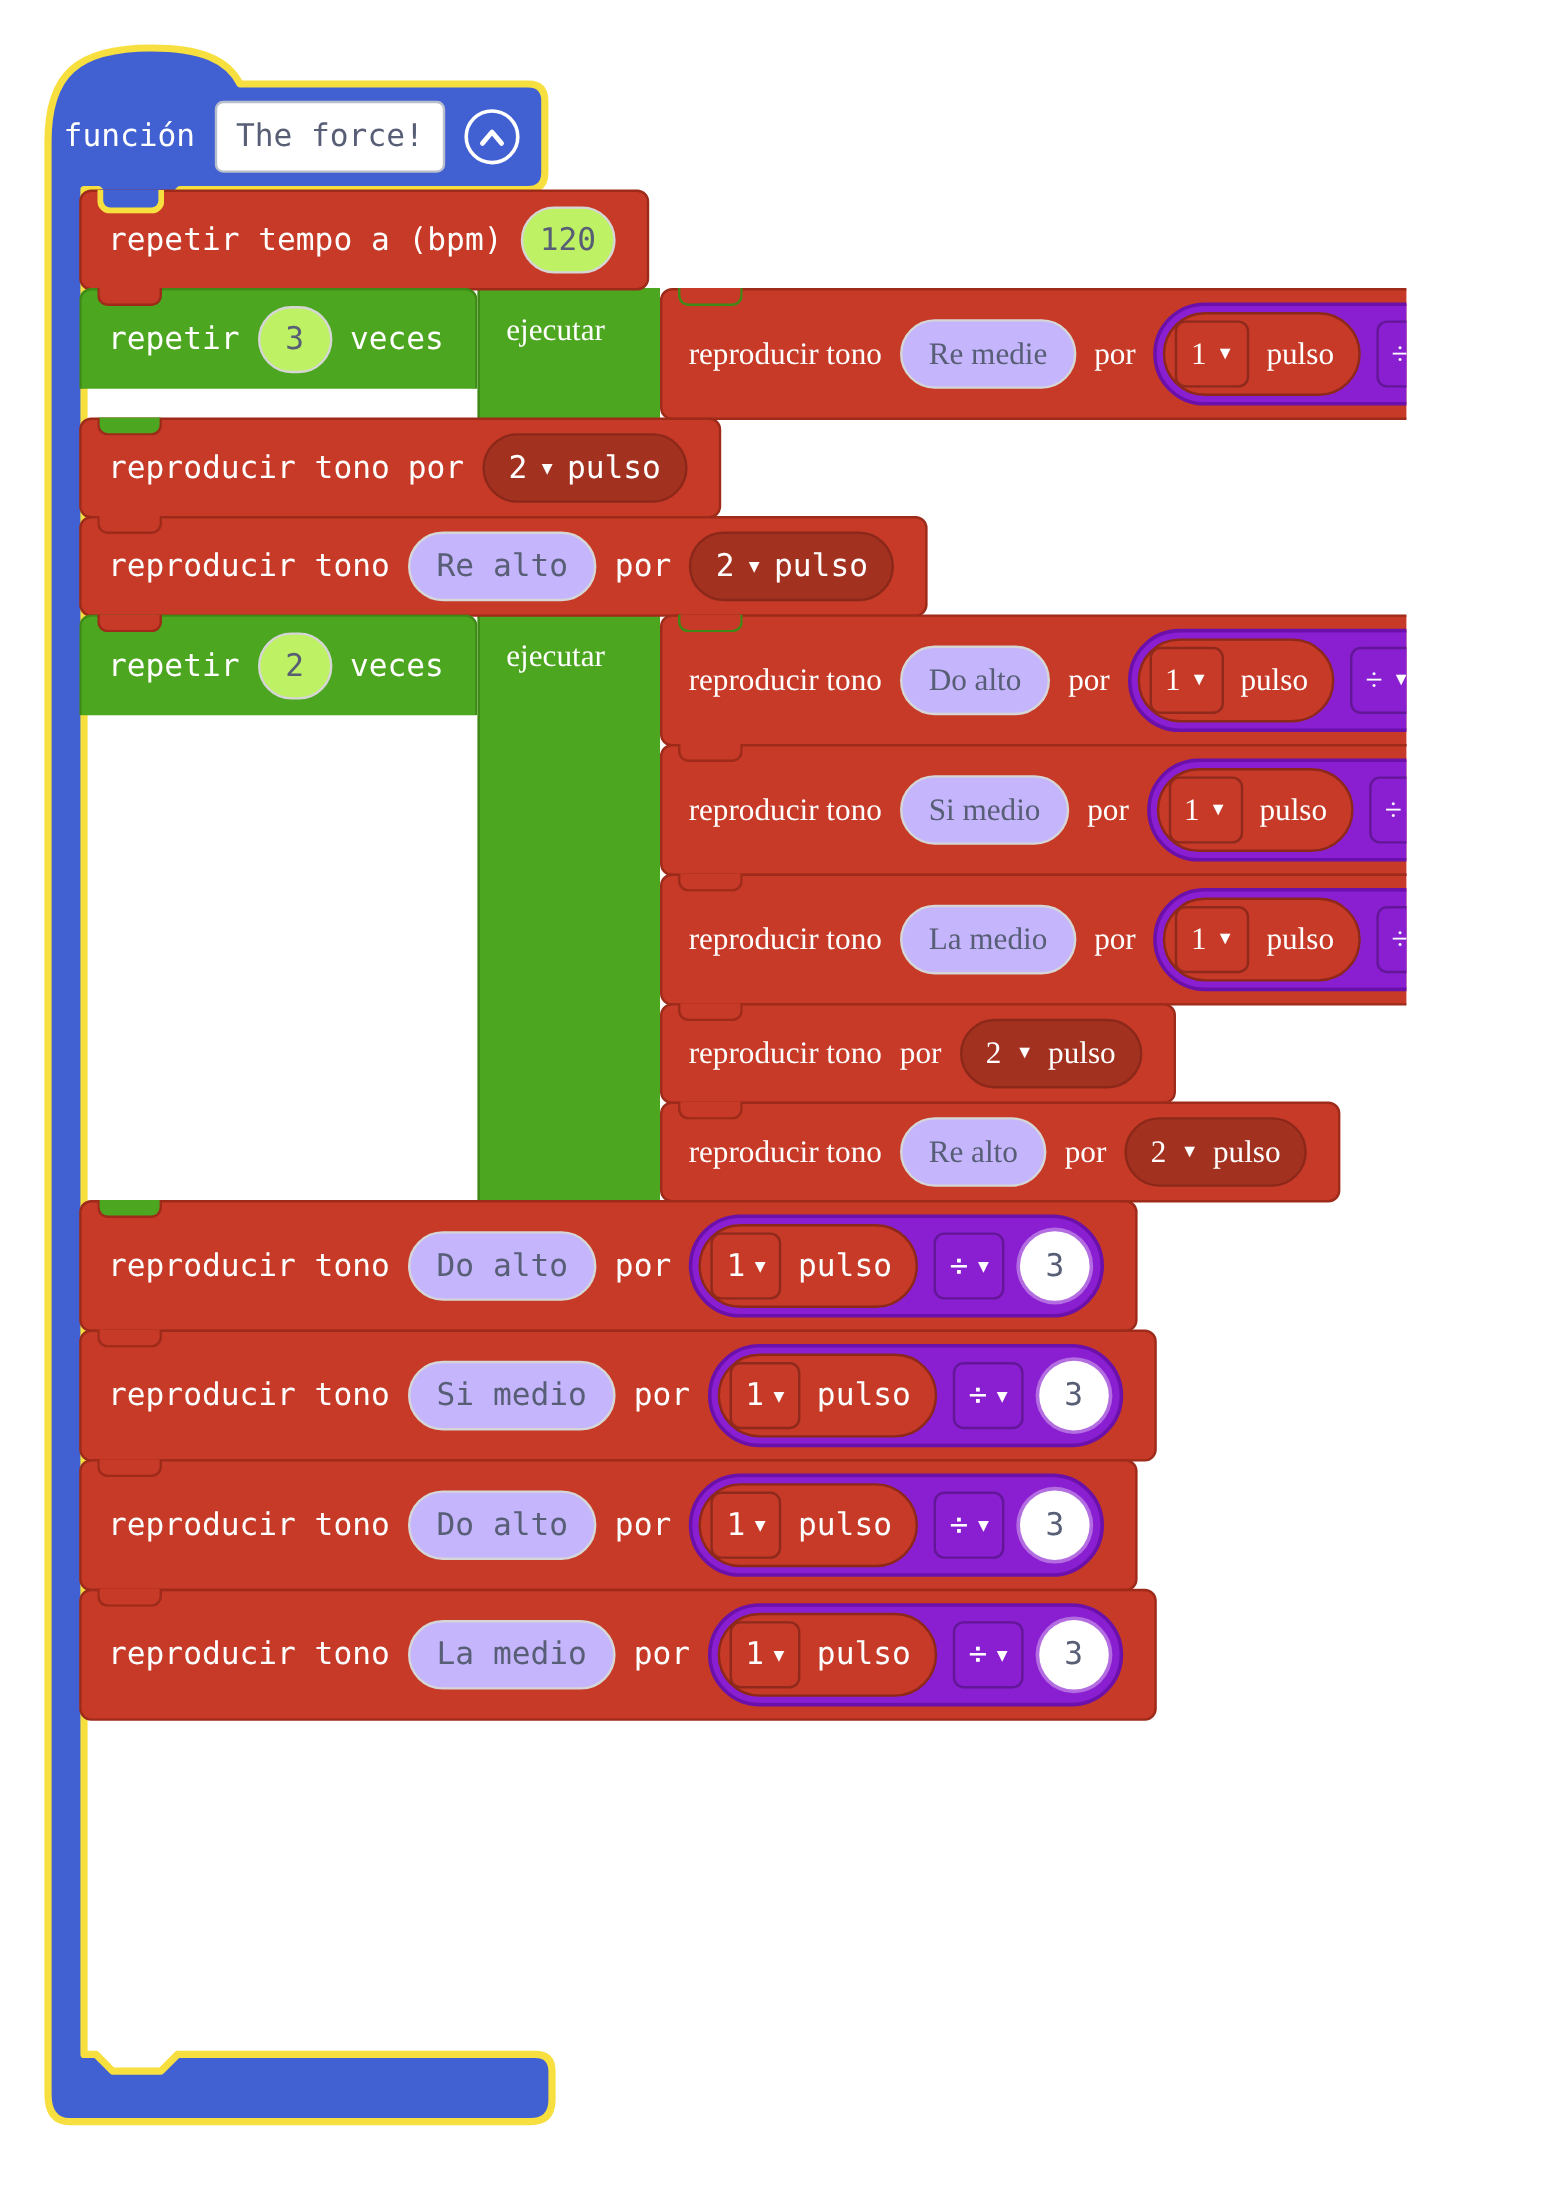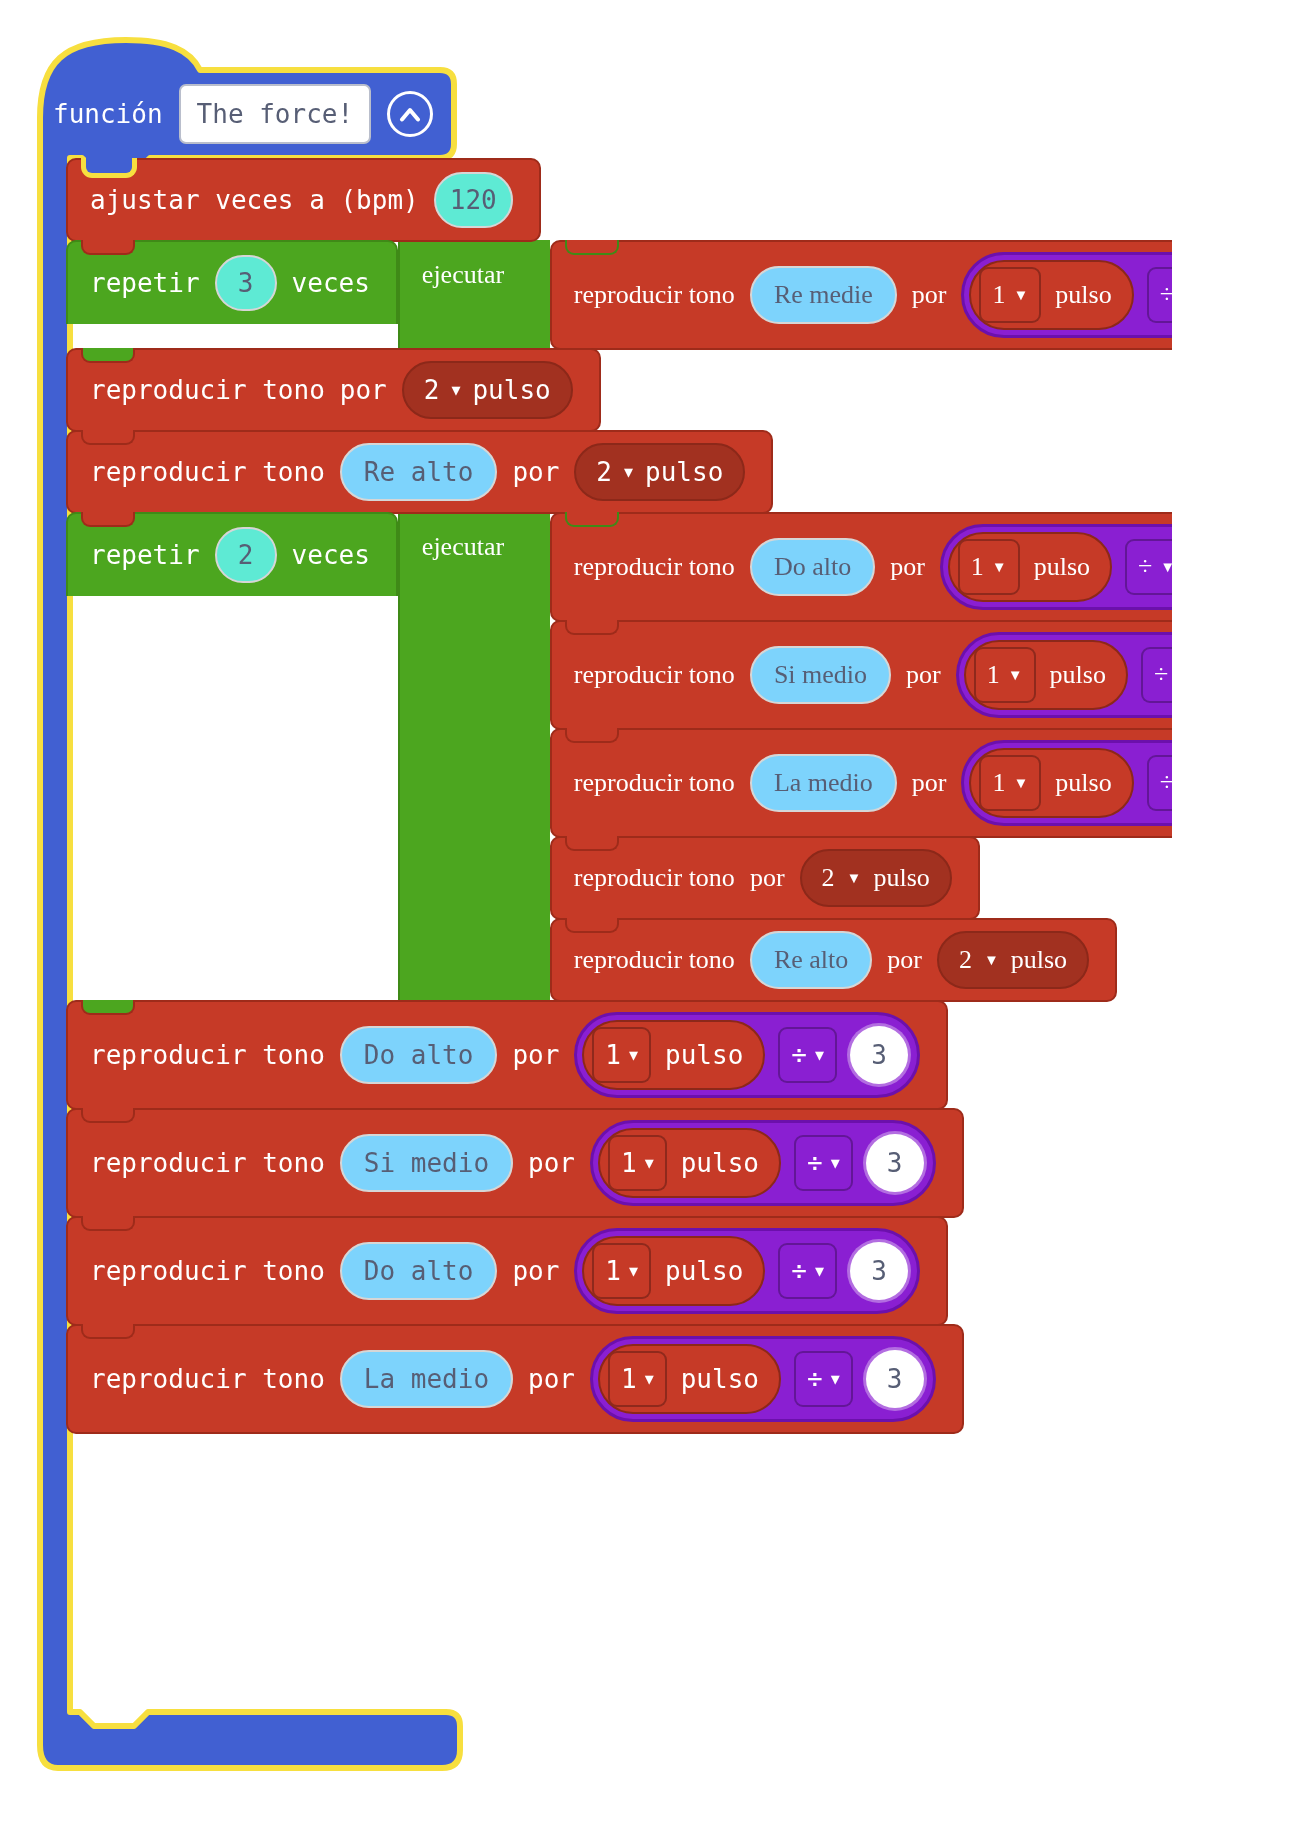--- a/index.html
+++ b/index.html
@@ -42,25 +42,25 @@
   .blk.tall{height:110px;}
   .notch{
     position:absolute; top:-2px; left:13px; width:50px; height:13px;
     border:2px solid var(--redDark); border-top:none; border-radius:0 0 9px 9px;
     background:var(--red);
   }
   .n-green{background:var(--green);}
   .n-blue{background:var(--blue); border-color:var(--yellow); border-width:5px; height:15px; width:46px; border-radius:0 0 11px 11px;}
   .ng-outline{border-color:var(--greenDark); background:var(--red);}
   .note-pill{
-    background:#7dd3fc; color:var(--slate); height:58px; display:flex; align-items:center;
+    background:#c4b5fd; color:var(--slate); height:58px; display:flex; align-items:center;
     padding:12px 22px; border-radius:29px; border:2px solid #D6D6D6; box-sizing:border-box; line-height:1;
   }
   .white-oval{
-    background:#5eead4; color:var(--slate); height:56px; min-width:62px; display:flex; align-items:center; justify-content:center;
+    background:#bef264; color:var(--slate); height:56px; min-width:62px; display:flex; align-items:center; justify-content:center;
     padding:0 14px; border-radius:28px; border:2px solid #D6D6D6; box-sizing:border-box; line-height:1;
   }
   .maroon-pill{
     background:var(--maroon); border:2px solid var(--maroonDark); border-radius:29px;
     height:58px; display:flex; align-items:center; gap:12px; padding:0 20px; box-sizing:border-box;
   }
   .caret{font-style:normal; font-size:15px; line-height:1; display:inline-block;}
   .caret::before{content:"▼";}
   .purple-expr{
     background:var(--purple); border:3px solid var(--purpleDark); border-radius:44px;
@@ -126,21 +126,21 @@
       <svg width="22" height="15" viewBox="0 0 22 15">
         <polyline points="3,12.5 11,3 19,12.5" fill="none" stroke="#fff" stroke-width="4" stroke-linecap="round" stroke-linejoin="round"></polyline>
       </svg>
     </span>
   </div>
 
   <div class="stack">
 
     <div class="blk">
       <i class="notch n-blue"></i>
-      <span class="lbl">ajustar veces a (bpm)</span>
+      <span class="lbl">repetir tempo a (bpm)</span>
       <span class="white-oval">120</span>
     </div>
 
     <div class="repeat">
       <div class="rep-head">
         <i class="notch"></i>
         <span class="lbl">repetir</span>
         <span class="white-oval">3</span>
         <span class="lbl">veces</span>
       </div>

